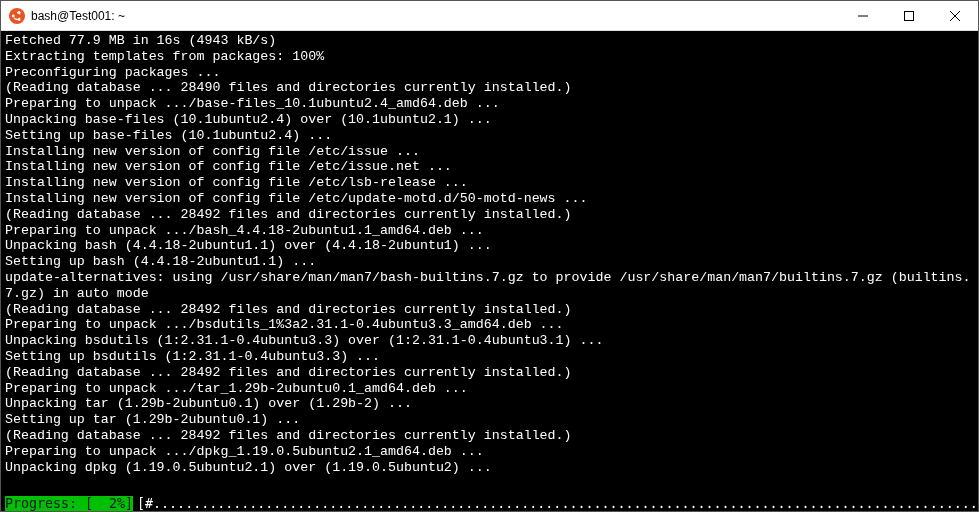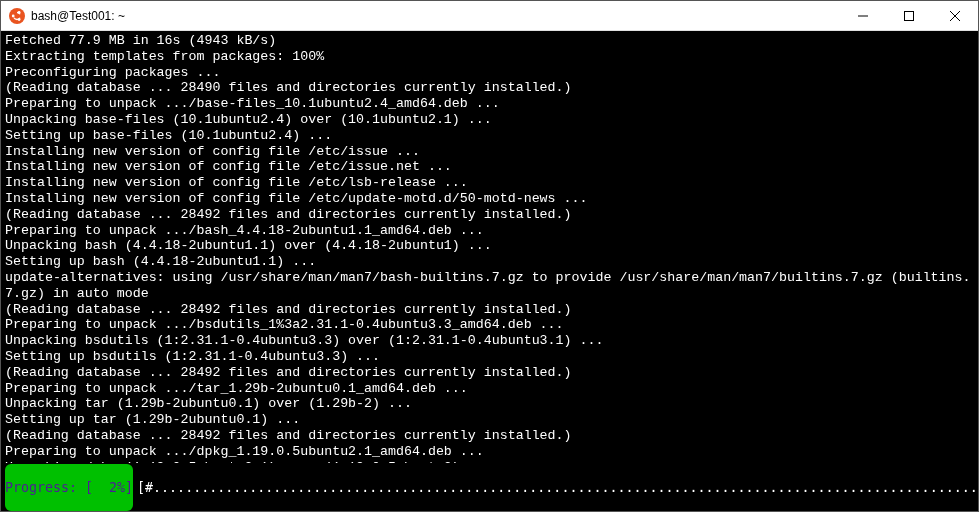--- a/index.html
+++ b/index.html
@@ -71,23 +71,22 @@
     .progress-row {
       display: flex;
       align-items: center;
       font-family: Consolas, monospace;
       font-size: 13.3px;
       line-height: 15.5px;
       margin-top: 1px;
     }
     .progress-label {
       background: #00c000;
-      color: #4c1d95;
-      padding: 16px 0;
-      border-radius: 6px;
+      color: #0f172a;
+      padding: 0 0;
     }
     .progress-bar-text {
       color: #ffffff;
       margin-left: 4px;
       white-space: pre;
     }
   </style>
 </head>
 <body>
 

